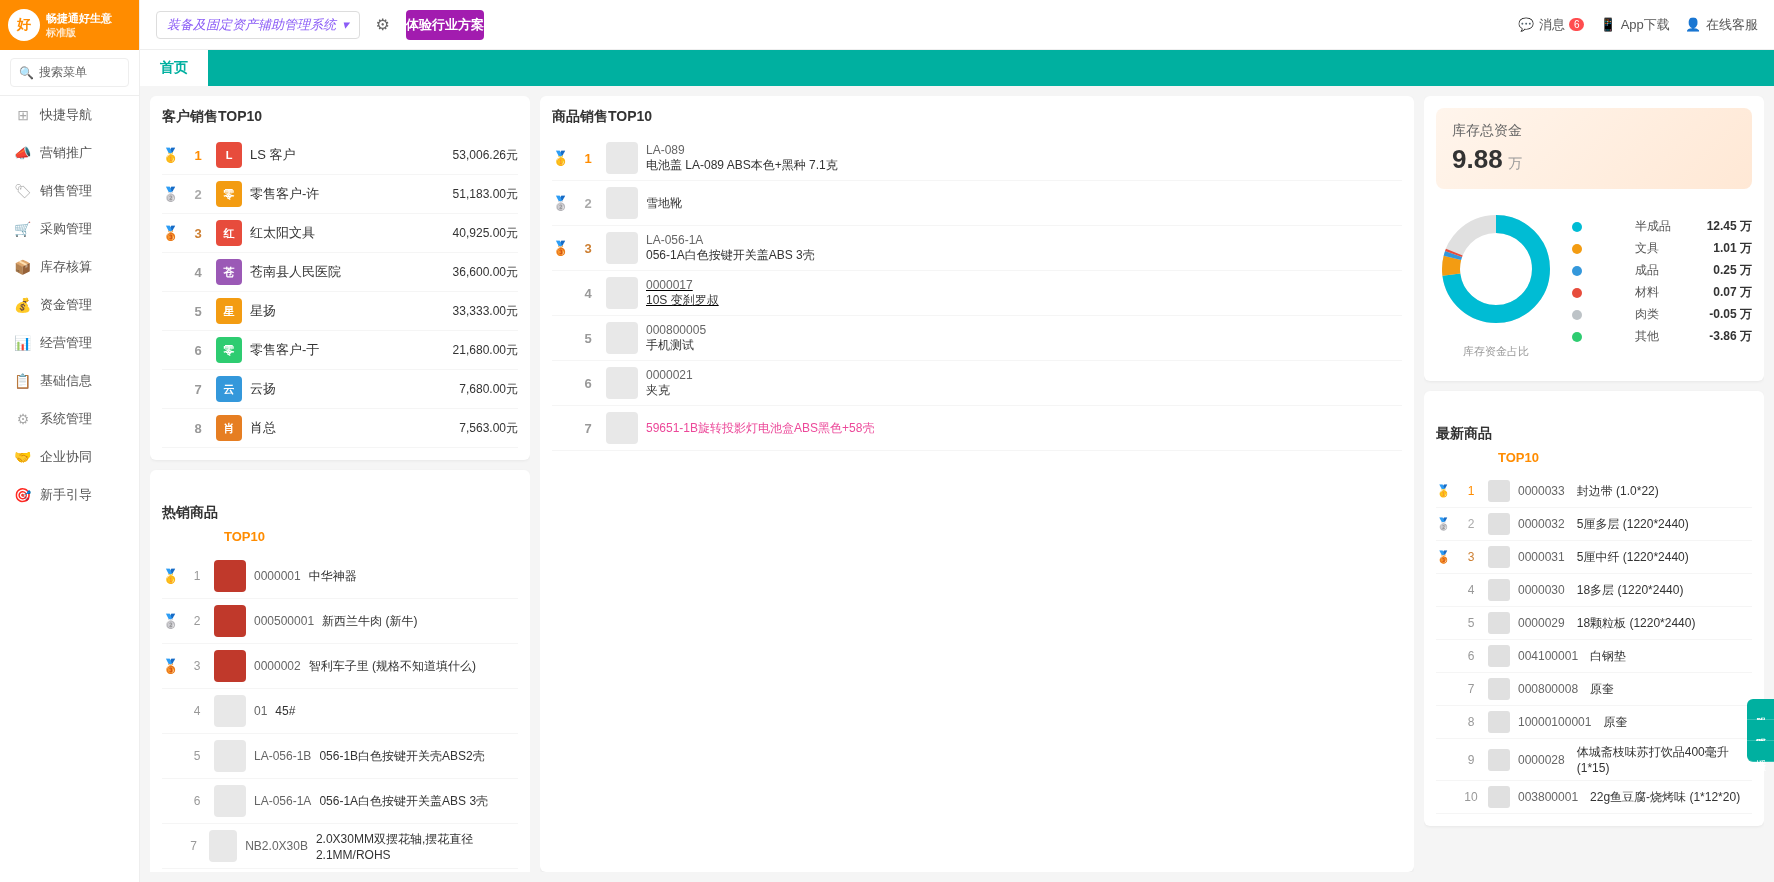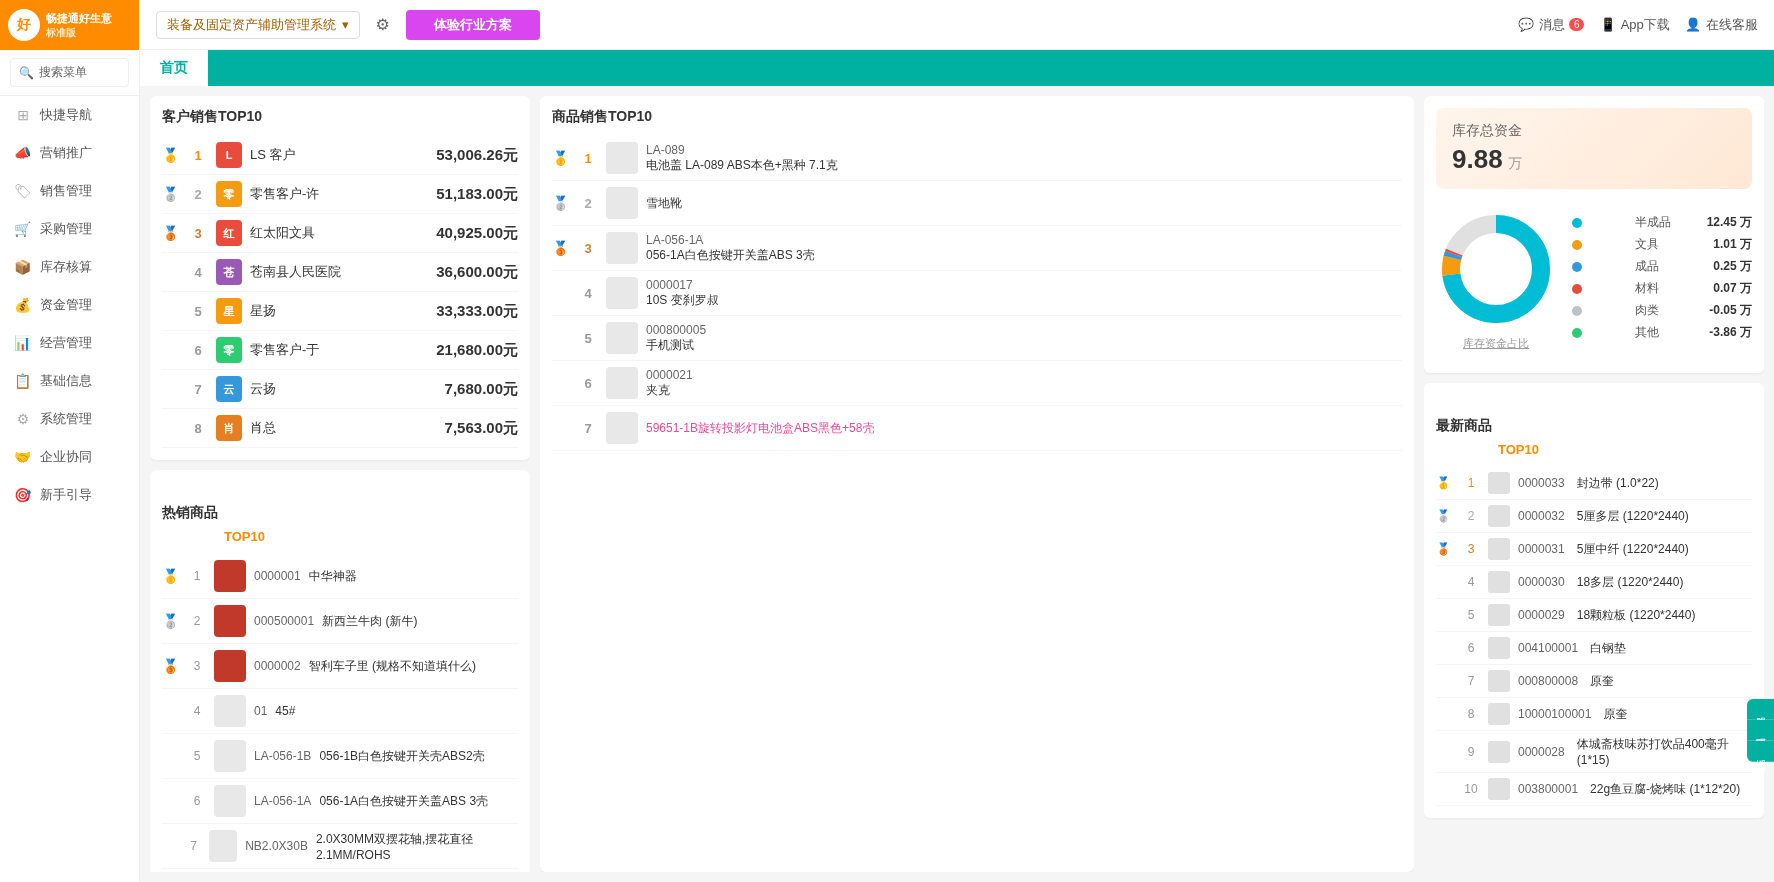--- a/index.html
+++ b/index.html
@@ -86,40 +86,41 @@
       padding: 0 16px;
       gap: 12px;
       border-bottom: 1px solid #eee;
       flex-shrink: 0;
     }
     .system-selector {
       display: flex;
       align-items: center;
       gap: 6px;
       cursor: pointer;
-      color: #a16207;
+      color: #8b5cf6;
       font-size: 13px;
       border: 1px solid #ddd;
       border-radius: 4px;
       padding: 4px 10px;
+      font-style: italic;
     }
     .settings-btn {
       background: none;
       border: none;
       cursor: pointer;
       color: #666;
       font-size: 16px;
       padding: 4px;
     }
     .trial-btn {
-      background: #d946ef;
+      background: #a21caf;
       color: #fff;
       border: none;
       border-radius: 4px;
-      padding: 6px 28px;
+      padding: 6px 0;
       cursor: pointer;
       font-size: 13px;
       font-weight: bold;
     }
     .header-right {
       margin-left: auto;
       display: flex;
       align-items: center;
       gap: 16px;
       color: #555;
@@ -246,21 +247,21 @@
       border-radius: 4px;
       display: flex;
       align-items: center;
       justify-content: center;
       font-size: 11px;
       font-weight: bold;
       color: #fff;
       flex-shrink: 0;
     }
     .rank-name { flex: 1; color: #333; font-size: 13px; }
-    .rank-value { color: #333; font-size: 15px; font-weight: bold; }
+    .rank-value { color: #333; font-size: 12px; font-weight: normal; }
     
     
     .product-row {
       display: flex;
       align-items: center;
       padding: 6px 0;
       border-bottom: 1px solid #f5f5f5;
       gap: 8px;
     }
     .product-code { color: #666; font-size: 12px; }
@@ -633,21 +634,21 @@
     <div class="small-img-placeholder"></div>
     <div style="flex:1;">
       <div style="font-size:12px;color:#666;">LA-056-1A</div>
       <div style="font-size:12px;color:#333;">056-1A白色按键开关盖ABS 3壳</div>
     </div>
   </div>
             <div class="rank-row">
     <span style="font-size:14px;width:18px;"></span>
     <span class="rank-num" style="color:#999">4</span>
     <div class="small-img-placeholder"></div>
-    <div style="flex:1;">
+    <div style="flex:1;text-decoration:underline;">
       <div style="font-size:12px;color:#666;">0000017</div>
       <div style="font-size:12px;color:#333;">10S 变刹罗叔</div>
     </div>
   </div>
             <div class="rank-row">
     <span style="font-size:14px;width:18px;"></span>
     <span class="rank-num" style="color:#999">5</span>
     <div class="small-img-placeholder"></div>
     <div style="flex:1;">
       <div style="font-size:12px;color:#666;">000800005</div>
@@ -692,21 +693,21 @@
               <circle cx="60" cy="60" r="45" fill="none" stroke="#e0e0e0" stroke-width="18"></circle>
 
               <circle cx="60" cy="60" r="45" fill="none" stroke="#00bcd4" stroke-width="18" stroke-dasharray="206 77" stroke-dashoffset="0" transform="rotate(-90 60 60)"></circle>
 
               <circle cx="60" cy="60" r="45" fill="none" stroke="#f39c12" stroke-width="18" stroke-dasharray="17 266" stroke-dashoffset="-206" transform="rotate(-90 60 60)"></circle>
 
               <circle cx="60" cy="60" r="45" fill="none" stroke="#3498db" stroke-width="18" stroke-dasharray="4 279" stroke-dashoffset="-223" transform="rotate(-90 60 60)"></circle>
 
               <circle cx="60" cy="60" r="45" fill="none" stroke="#e74c3c" stroke-width="18" stroke-dasharray="2 281" stroke-dashoffset="-227" transform="rotate(-90 60 60)"></circle>
             </svg>
-            <div style="font-size:11px;color:#999;text-align:center;margin-top:4px;text-decoration:underline;">库存资金占比</div>
+            <div style="font-size:11px;color:#999;text-align:center;margin-top:12px;">库存资金占比</div>
           </div>
           <div class="legend-list" id="inventory-legend">
               <div class="legend-item">
     <div class="legend-dot" style="background:#00bcd4"></div>
     <span class="legend-name">半成品</span>
     <span class="legend-value">12.45 万</span>
   </div>
               <div class="legend-item">
     <div class="legend-dot" style="background:#f39c12"></div>
     <span class="legend-name">文具</span>

